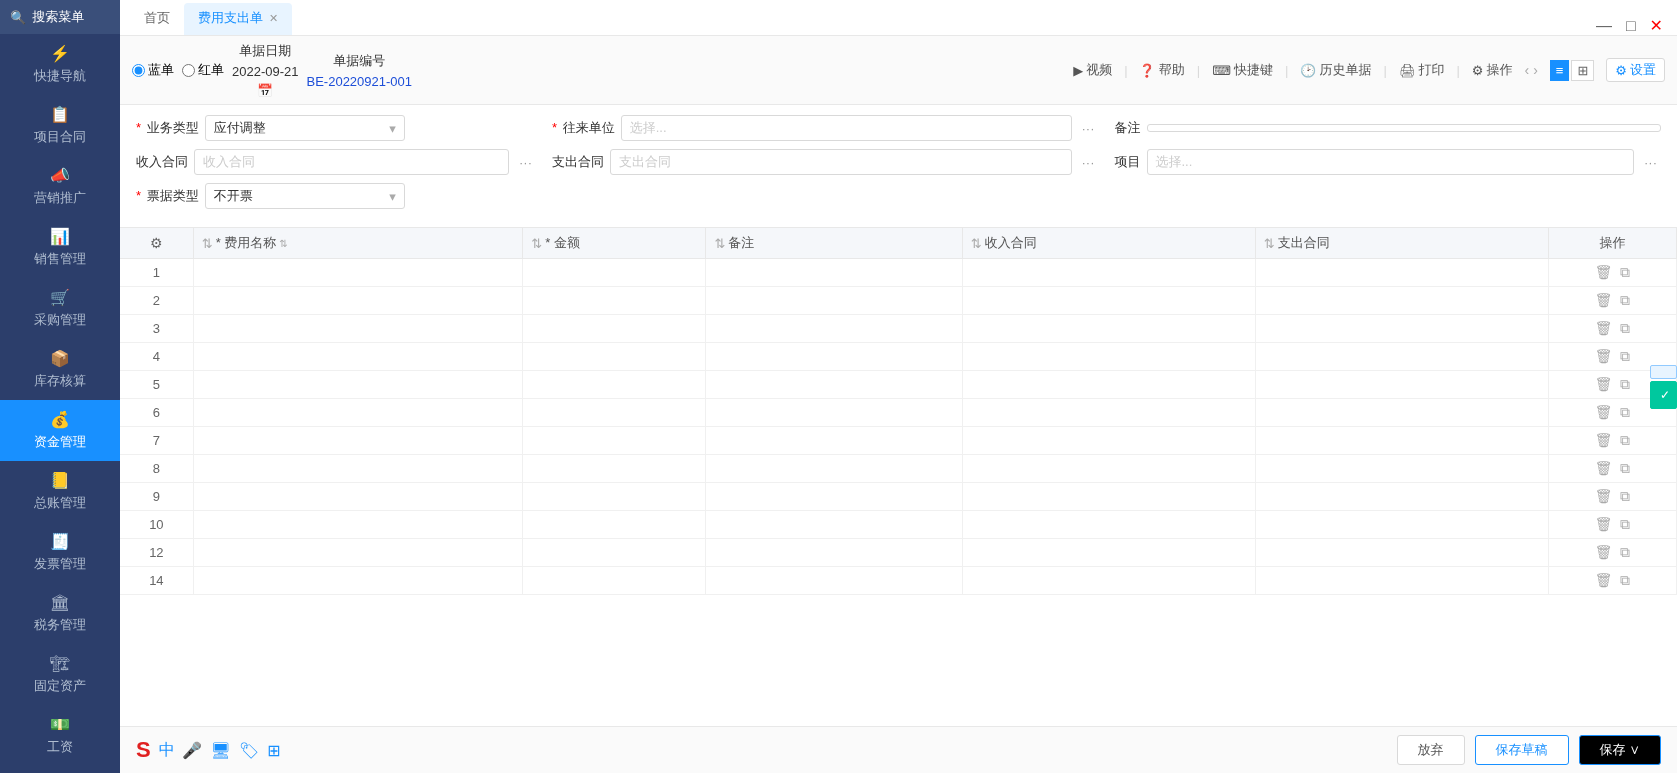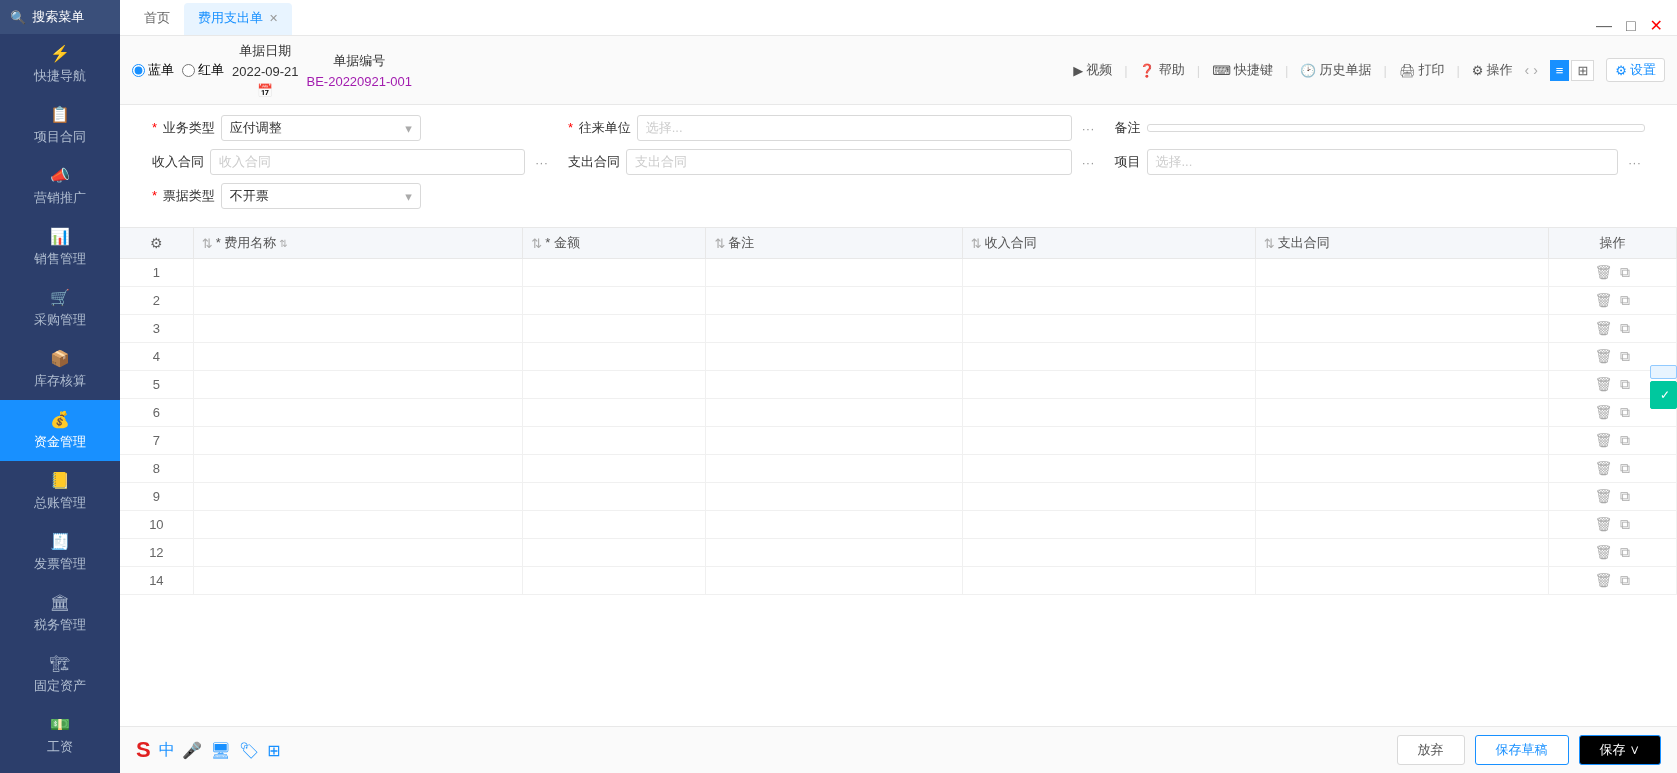--- a/index.html
+++ b/index.html
@@ -108,21 +108,21 @@
       cursor: pointer;
       color: #1890ff;
       font-size: 13px;
       display: flex;
       align-items: center;
       gap: 3px;
     }
 
     
     .form-fields {
-      padding: 10px 32px;
+      padding: 10px 16px;
       border-bottom: 1px solid #e8e8e8;
       flex-shrink: 0;
     }
     .form-row {
       display: flex;
       align-items: center;
       gap: 16px;
       margin-bottom: 8px;
     }
     .form-group {
@@ -385,21 +385,21 @@
           <span>红单</span>
         </label>
       </div>
       <div class="date-field">
         <span>单据日期</span>
         <span style="color:#333; cursor:pointer;">2022-09-21</span>
         <span style="color:#aaa; cursor:pointer;">📅</span>
       </div>
       <div class="date-field">
         <span>单据编号</span>
-        <span style="color:#a21caf;">BE-20220921-001</span>
+        <span style="color:#1d4ed8;">BE-20220921-001</span>
       </div>
 
       <div class="toolbar-right">
         <span class="toolbar-btn">
           <span>▶</span>
           <span>视频</span>
         </span>
         <span style="color:#d9d9d9;">|</span>
         <span class="toolbar-btn">
           <span>❓</span>

